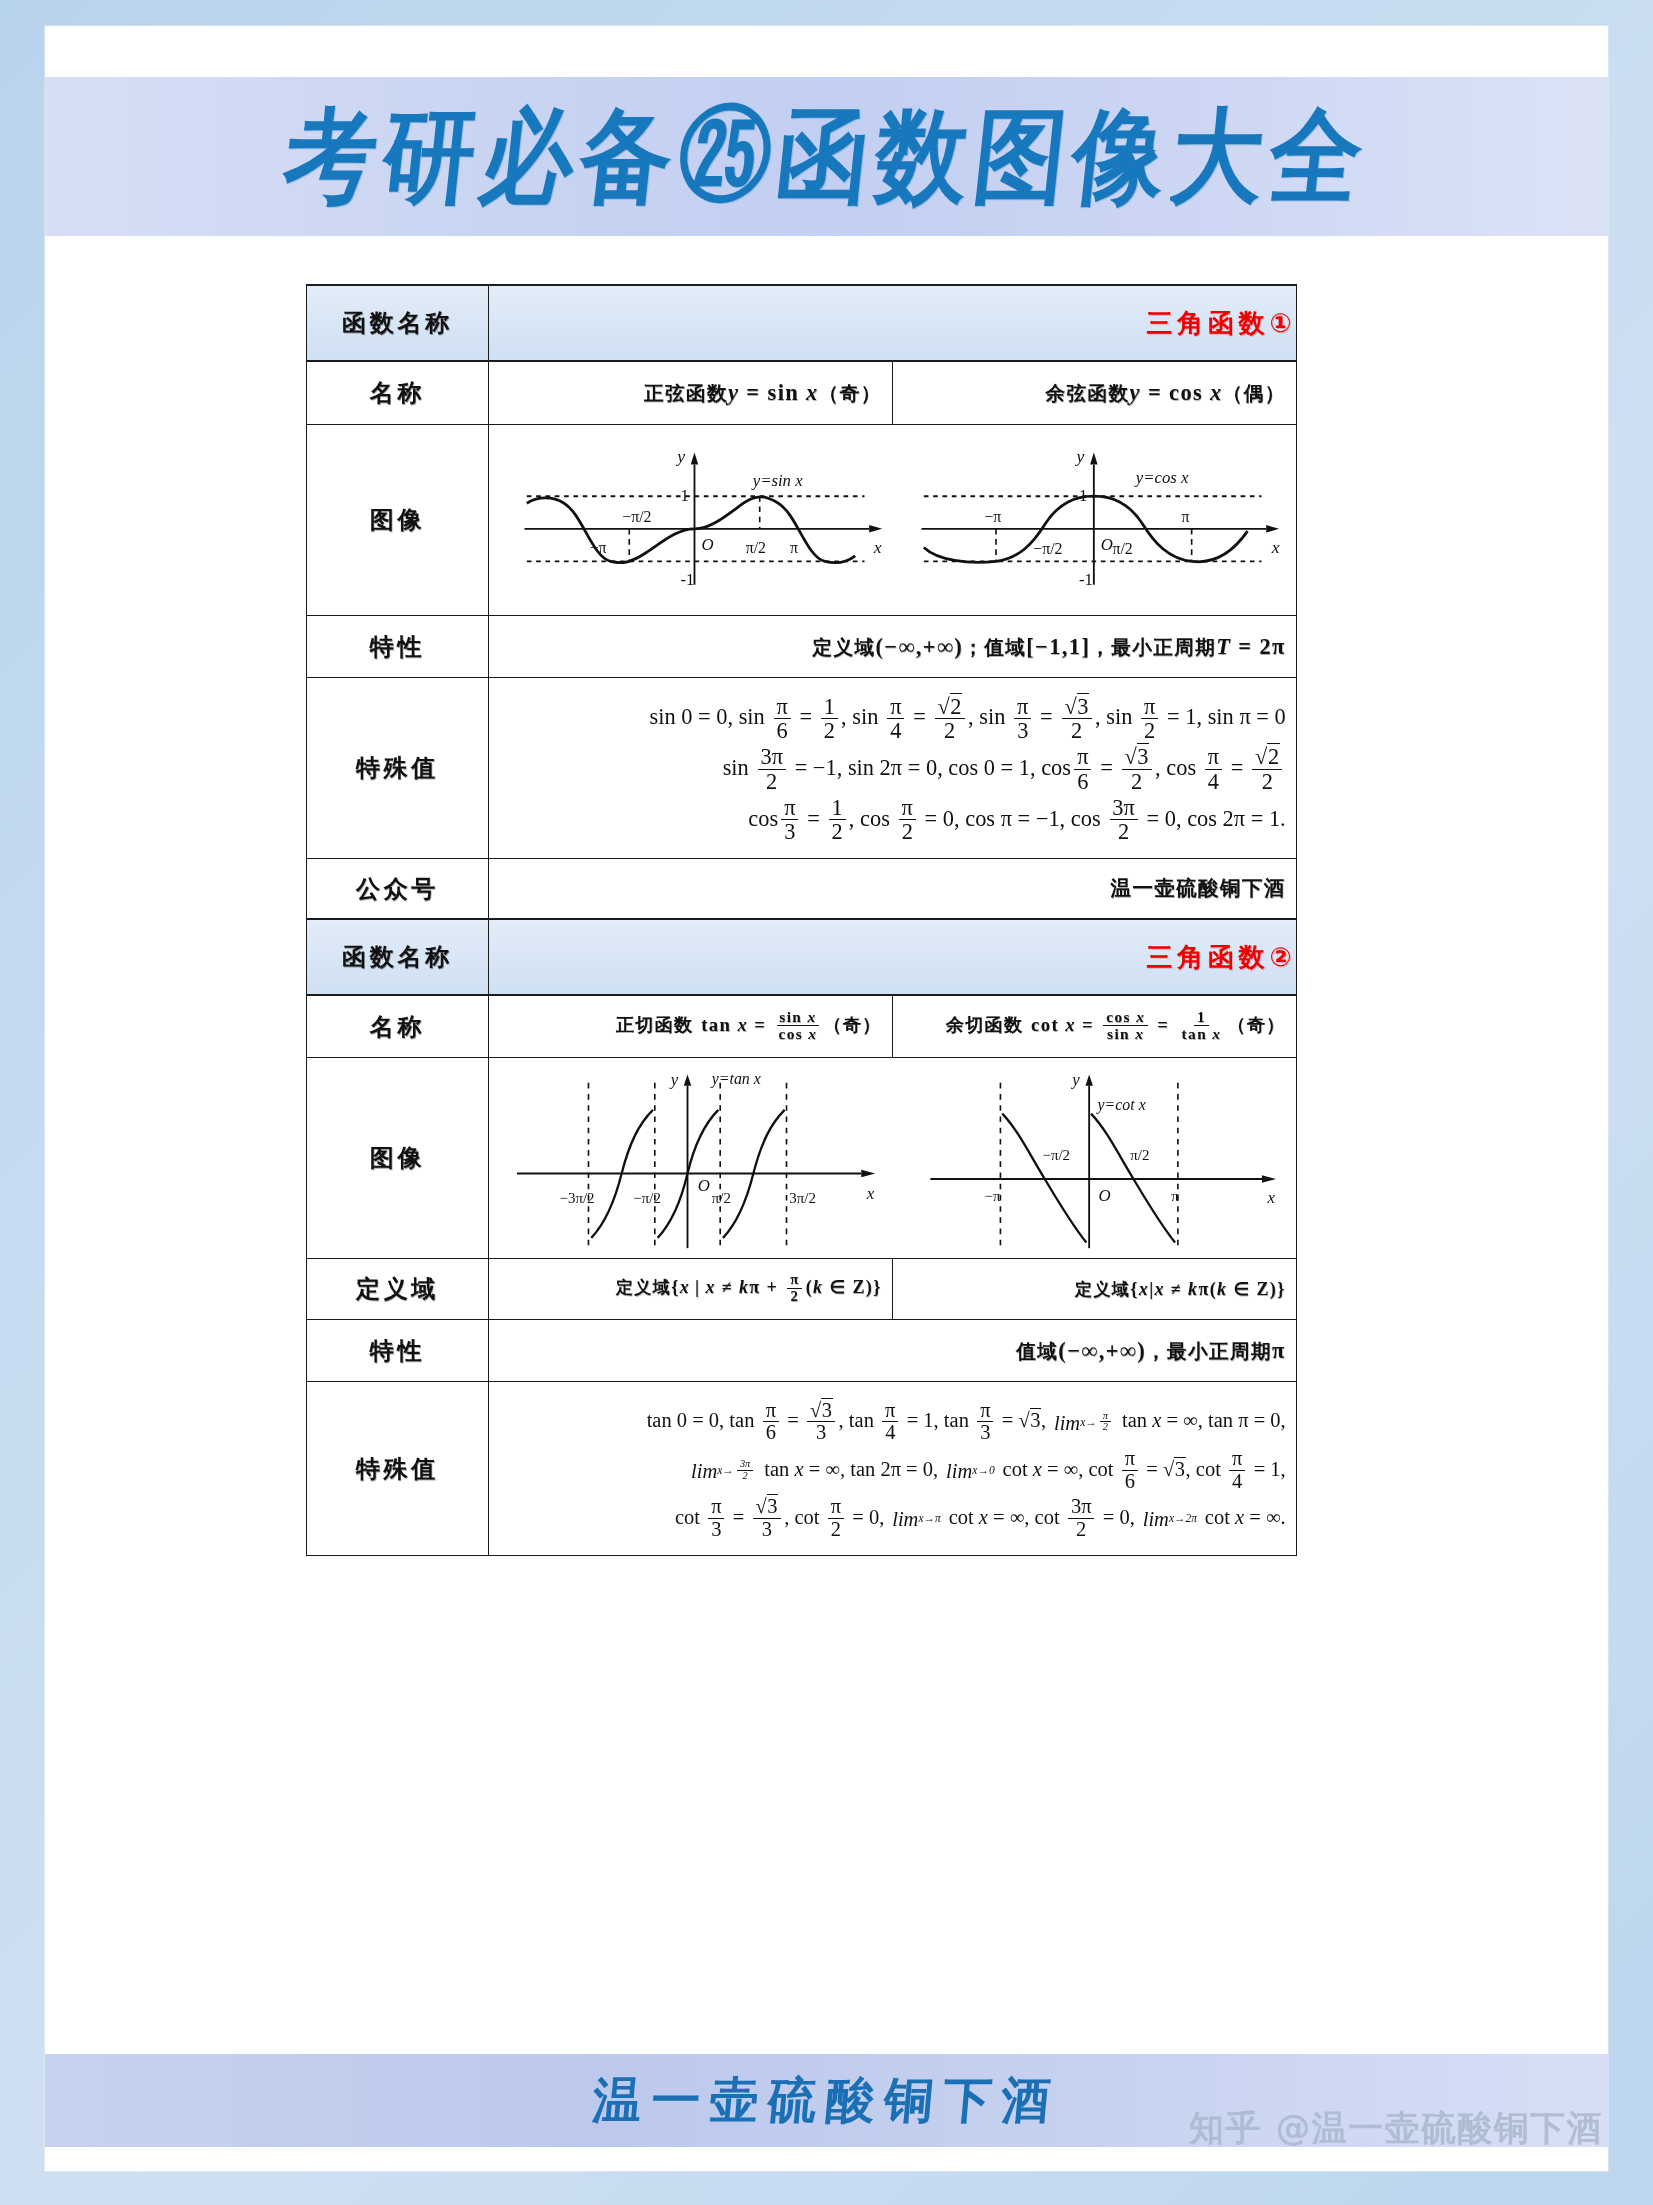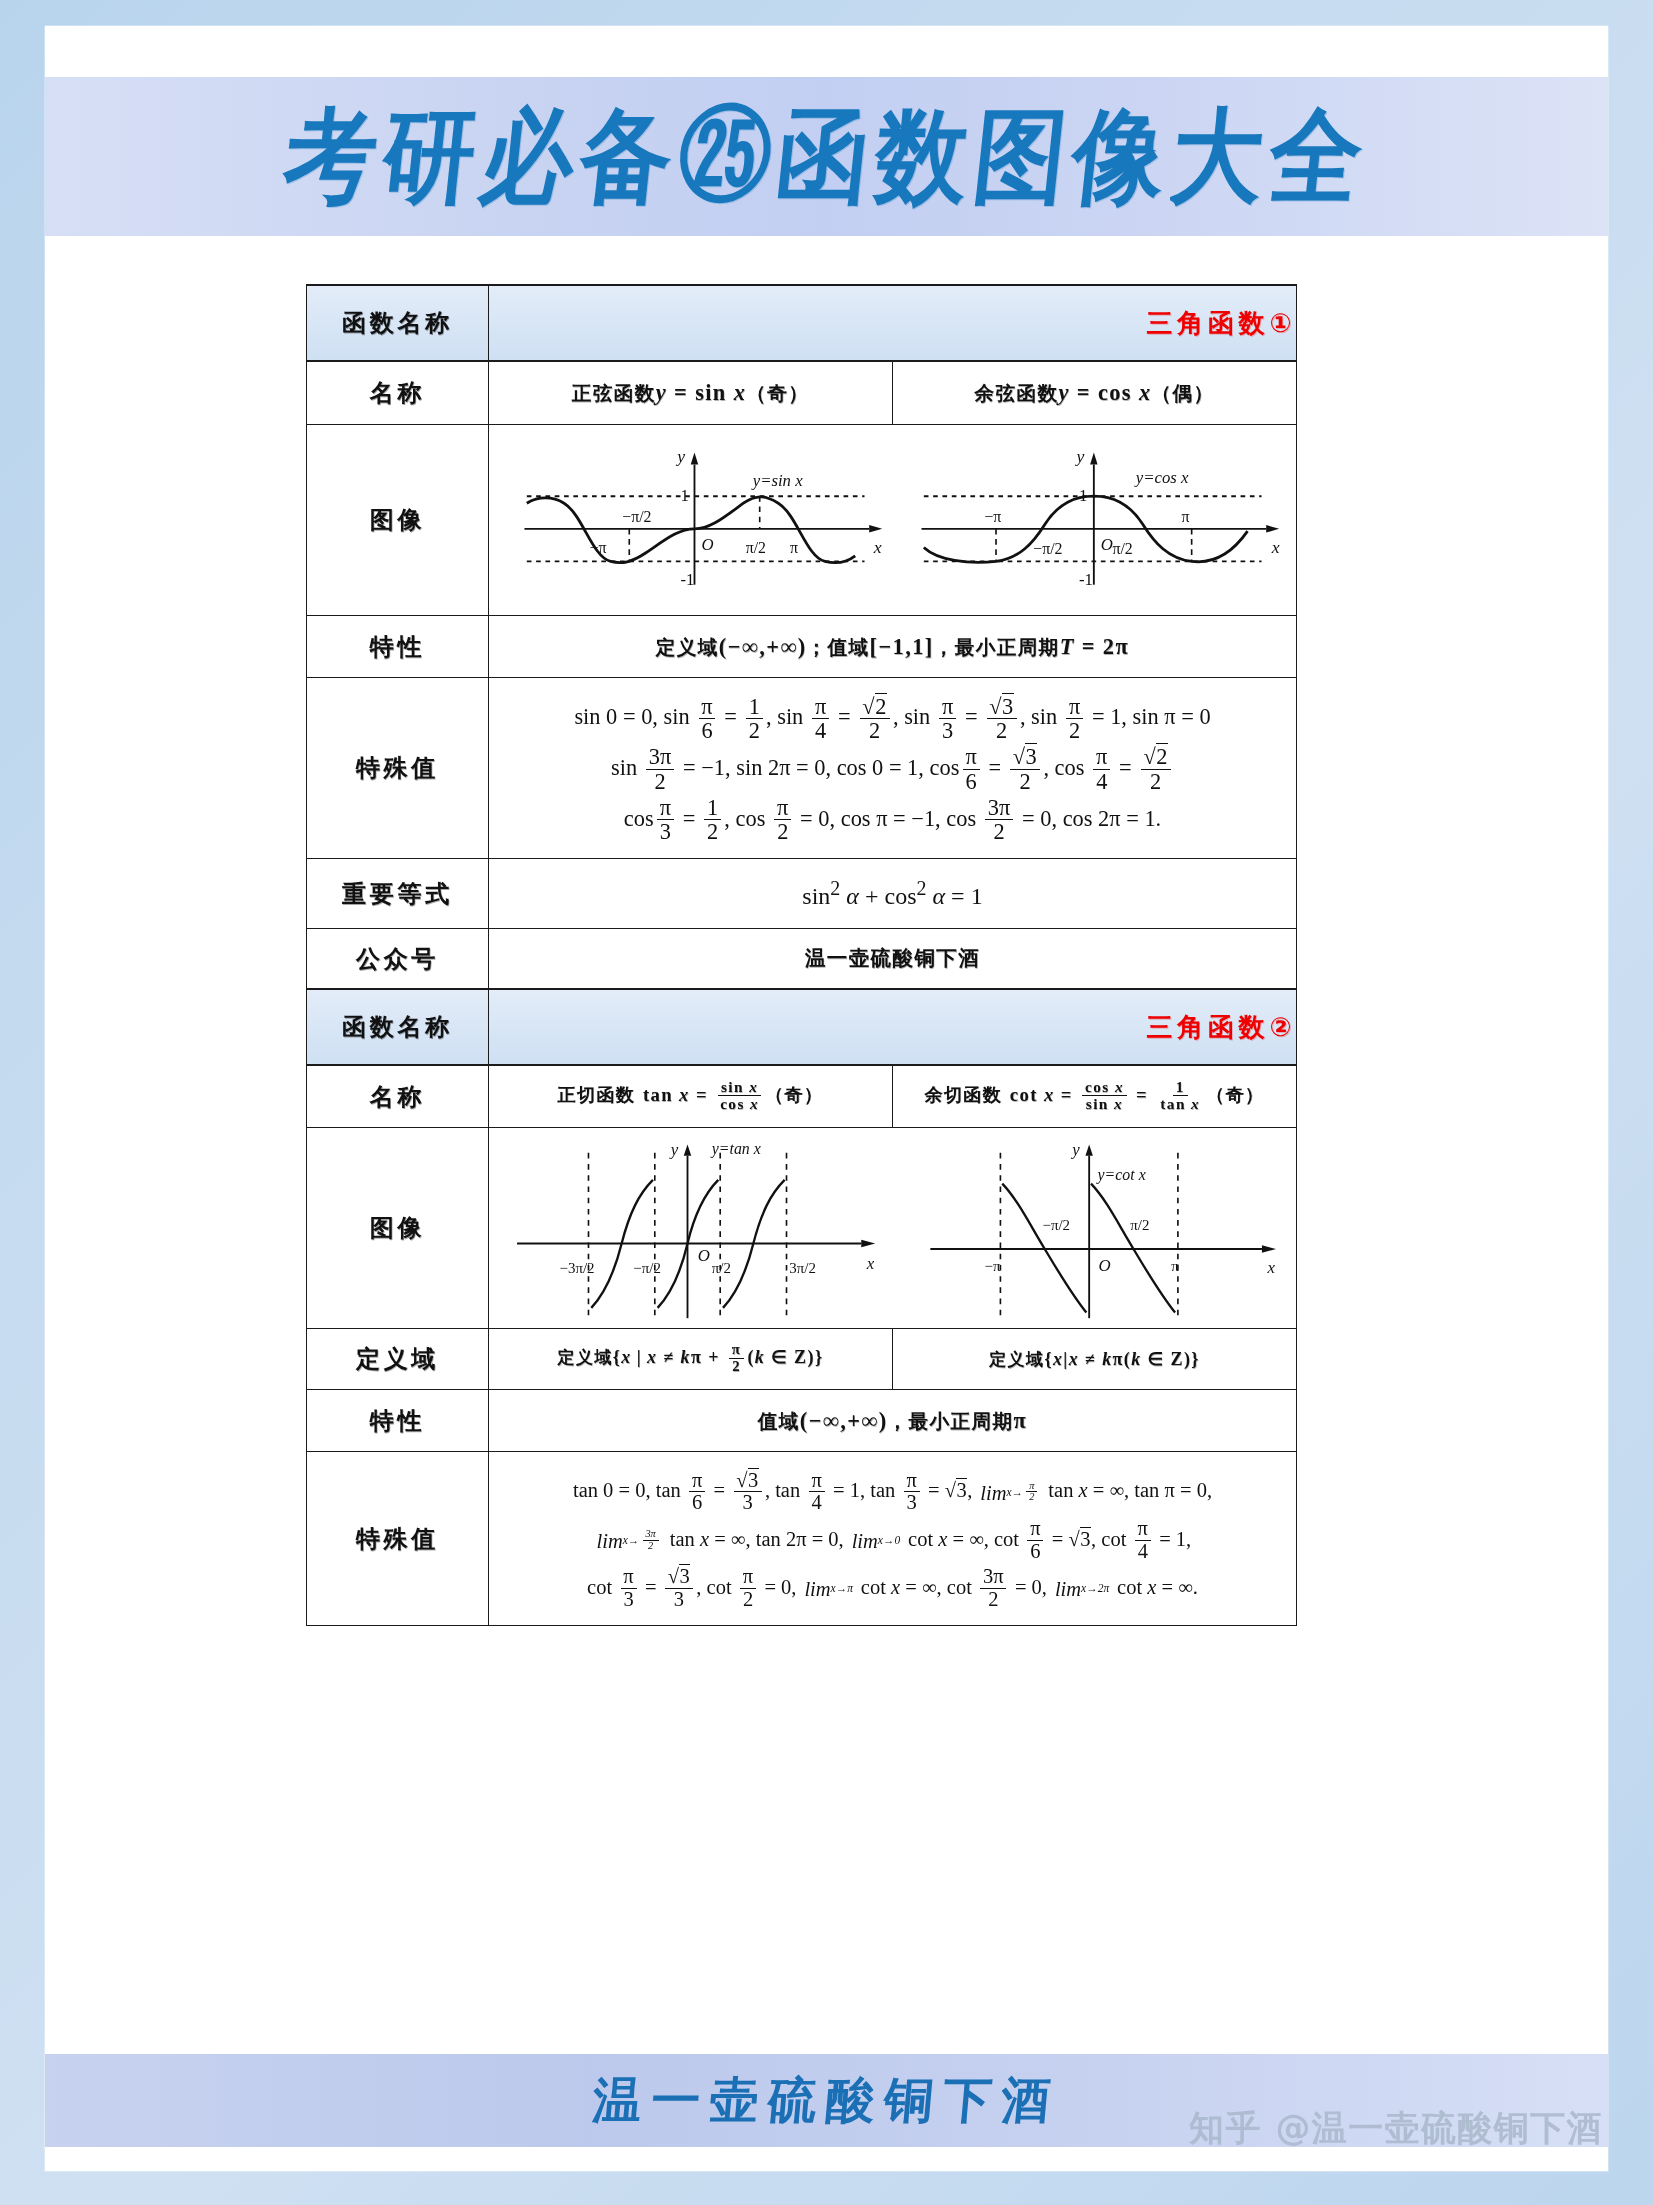--- a/index.html
+++ b/index.html
@@ -85,21 +85,21 @@
     text-align: right;
     font-family: "DejaVu Sans", sans-serif;
     font-weight: bold;
     font-size: 26px;
     color: #ee0000;
     letter-spacing: 4.7px;
     padding: 19.6px 0;
     text-shadow: 0.9px 0.9px 0 rgba(238,0,0,0.25);
   }
   .cell {
-    text-align: center;
+    text-align: right;
     font-size: 20.5px;
     color: #111;
     padding: 14px 10.3px;
     line-height: 1.5;
   }
   .cell-cn {
     font-family: "DejaVu Sans", sans-serif;
     font-weight: bold;
     font-size: 19.6px;
     letter-spacing: 1.4px;
@@ -353,28 +353,20 @@
                 <span class="den">2</span>
               </span> = 0, cos&nbsp;π = −1, cos <span class="frac">
                 <span class="num">3π</span>
                 <span class="den">2</span>
               </span> = 0, cos&nbsp;2π = 1.
         </div>
       </div>
     </td>
   </tr>
 
-  <tr>
-    <td>
-      <div class="lbl">重要等式</div>
-    </td>
-    <td colspan="2">
-      <div class="cell cell-math" style="font-size:24px">sin<sup>2</sup> <span class="it">α</span> + cos<sup>2</sup> <span class="it">α</span> = 1</div>
-    </td>
-  </tr>
 
   <tr>
     <td>
       <div class="lbl">公众号</div>
     </td>
     <td colspan="2">
       <div class="cell cell-cn" style="font-size:20.5px">温一壶硫酸铜下酒</div>
     </td>
   </tr>
 

